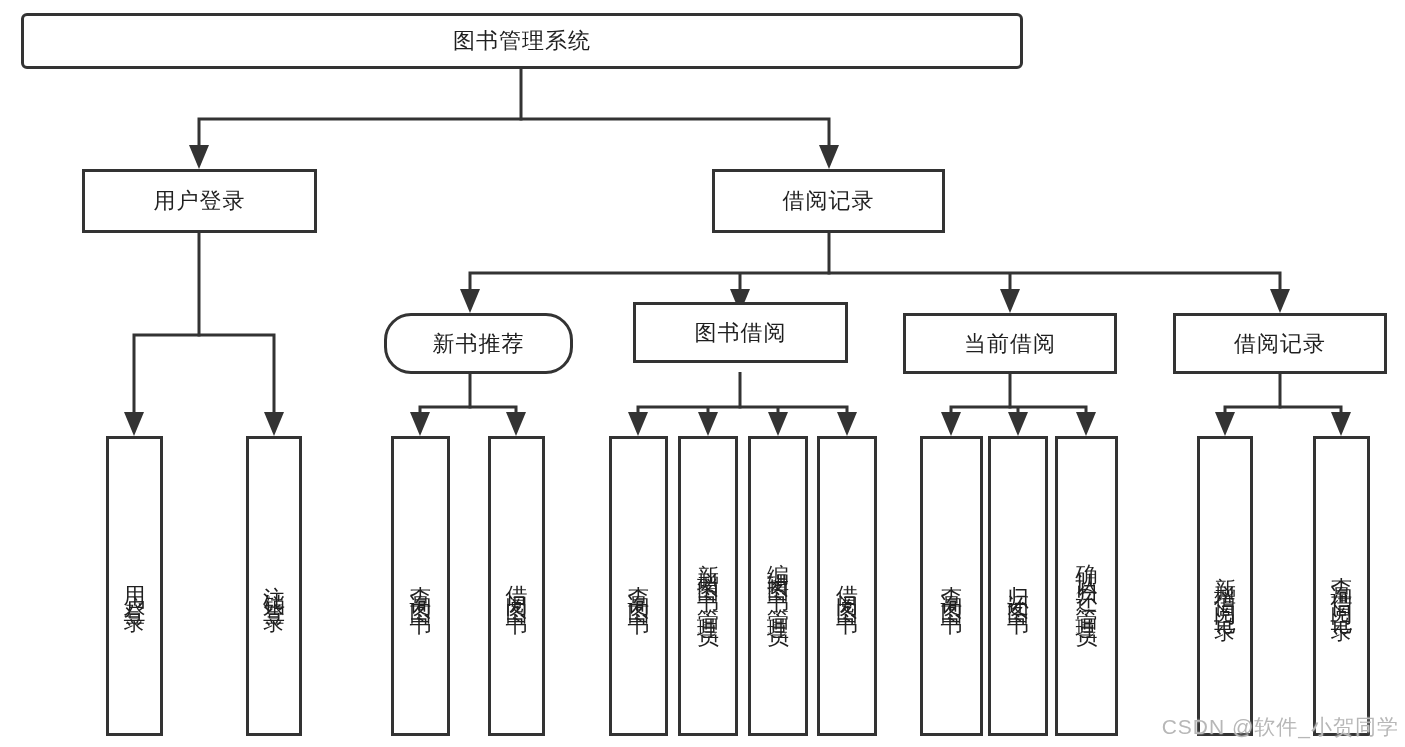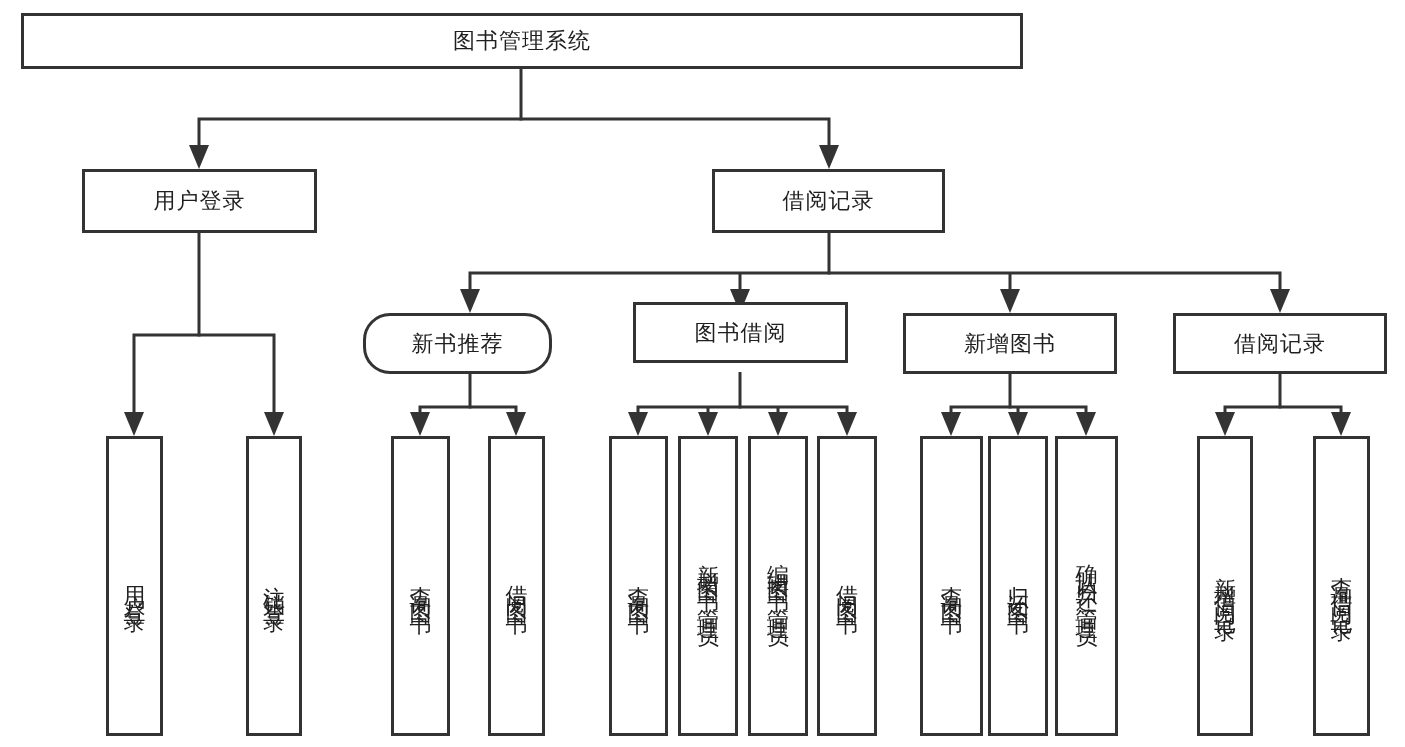--- a/index.html
+++ b/index.html
@@ -68,28 +68,28 @@
       <polygon points="768,412 788,412 778,436"></polygon>
       <polygon points="837,412 857,412 847,436"></polygon>
       <polygon points="941,412 961,412 951,436"></polygon>
       <polygon points="1008,412 1028,412 1018,436"></polygon>
       <polygon points="1076,412 1096,412 1086,436"></polygon>
       <polygon points="1215,412 1235,412 1225,436"></polygon>
       <polygon points="1331,412 1351,412 1341,436"></polygon>
     </g>
   </svg>
 
-  <div class="box hbox" style="left:21px; top:13px; width:1002px; height:56px;">图书管理系统</div>
+  <div class="box hbox" style="left:21px; top:13px; width:1002px; height:56px;border-radius:6px;">图书管理系统</div>
 
   <div class="box hbox" style="left:82px; top:169px; width:235px; height:64px;">用户登录</div>
   <div class="box hbox" style="left:712px; top:169px; width:233px; height:64px;">借阅记录</div>
 
-  <div class="box hbox" style="left:363px; top:313px; width:189px; height:61px;border-radius:27px;">新书推荐</div>
+  <div class="box hbox" style="left:384px; top:313px; width:189px; height:61px;border-radius:27px;">新书推荐</div>
   <div class="box hbox" style="left:633px; top:302px; width:215px; height:61px;">图书借阅</div>
-  <div class="box hbox" style="left:903px; top:313px; width:214px; height:61px;">新增图书</div>
+  <div class="box hbox" style="left:903px; top:313px; width:214px; height:61px;">当前借阅</div>
   <div class="box hbox" style="left:1173px; top:313px; width:214px; height:61px;">借阅记录</div>
 
   <div class="box" style="left:106px; top:436px; width:57px; height:300px;">
     <span class="vlabel">用户登录</span>
   </div>
   <div class="box" style="left:246px; top:436px; width:56px; height:300px;">
     <span class="vlabel">注销登录</span>
   </div>
 
   <div class="box" style="left:391px; top:436px; width:59px; height:300px;">
@@ -122,13 +122,14 @@
     <span class="vlabel">确认归还（管理员）</span>
   </div>
 
   <div class="box" style="left:1197px; top:436px; width:56px; height:300px;">
     <span class="vlabel">新增借阅记录</span>
   </div>
   <div class="box" style="left:1313px; top:436px; width:57px; height:300px;">
     <span class="vlabel">查询借阅记录</span>
   </div>
 
+  <div id="watermark">CSDN @软件_小贺同学</div>
 </div>
 
 </body></html>

